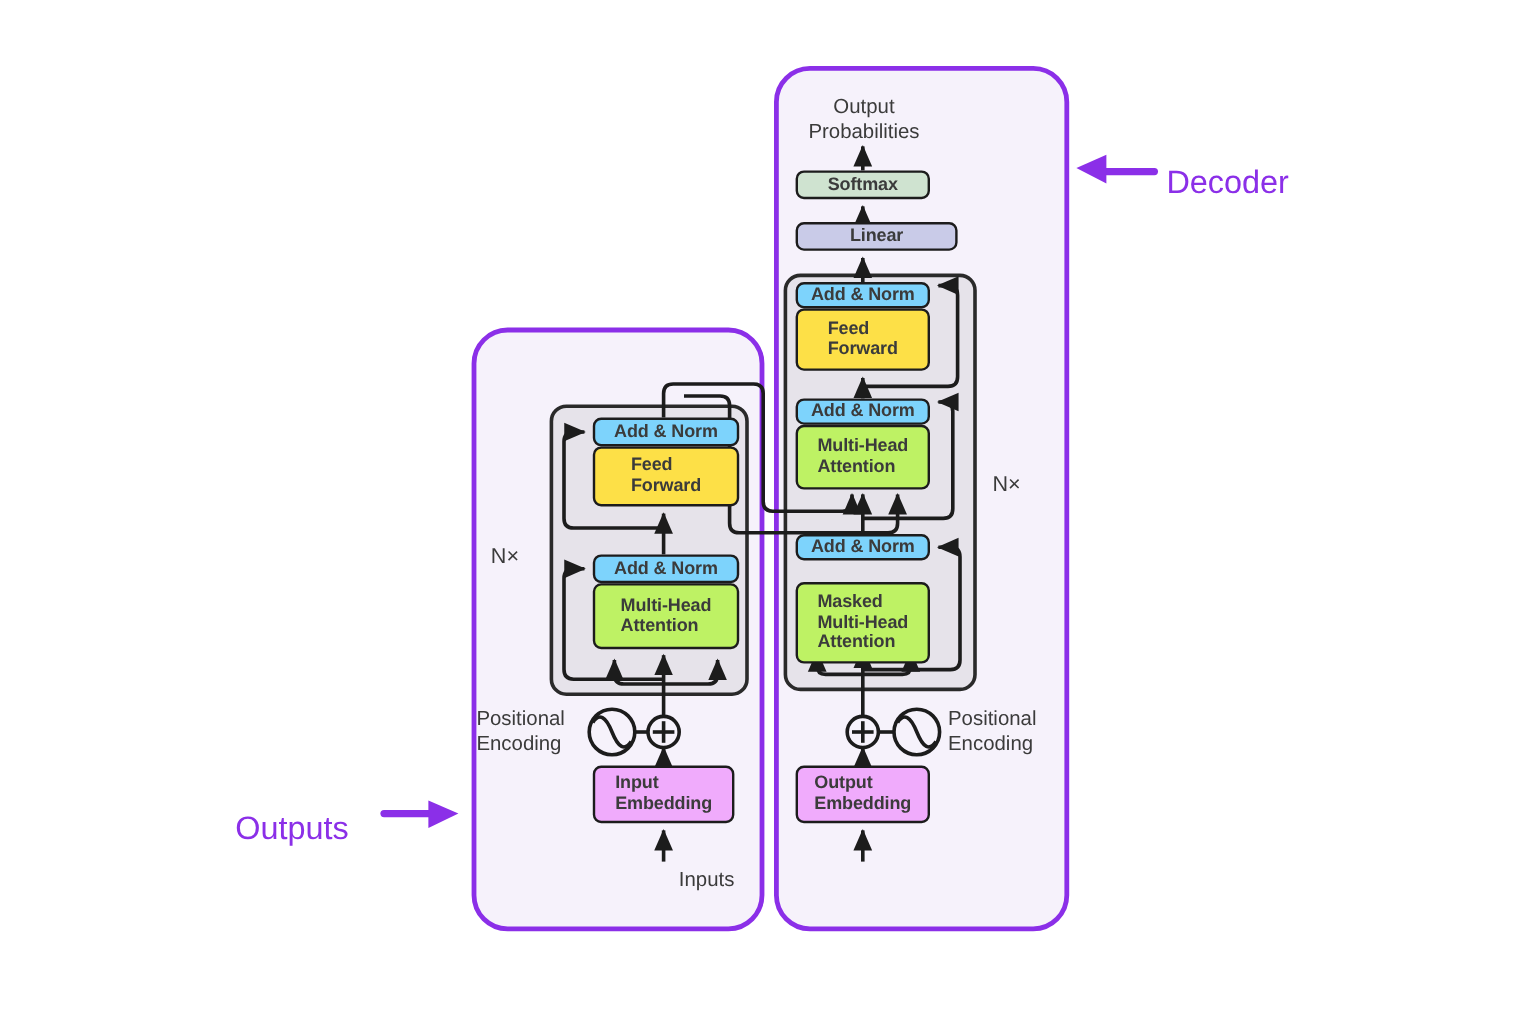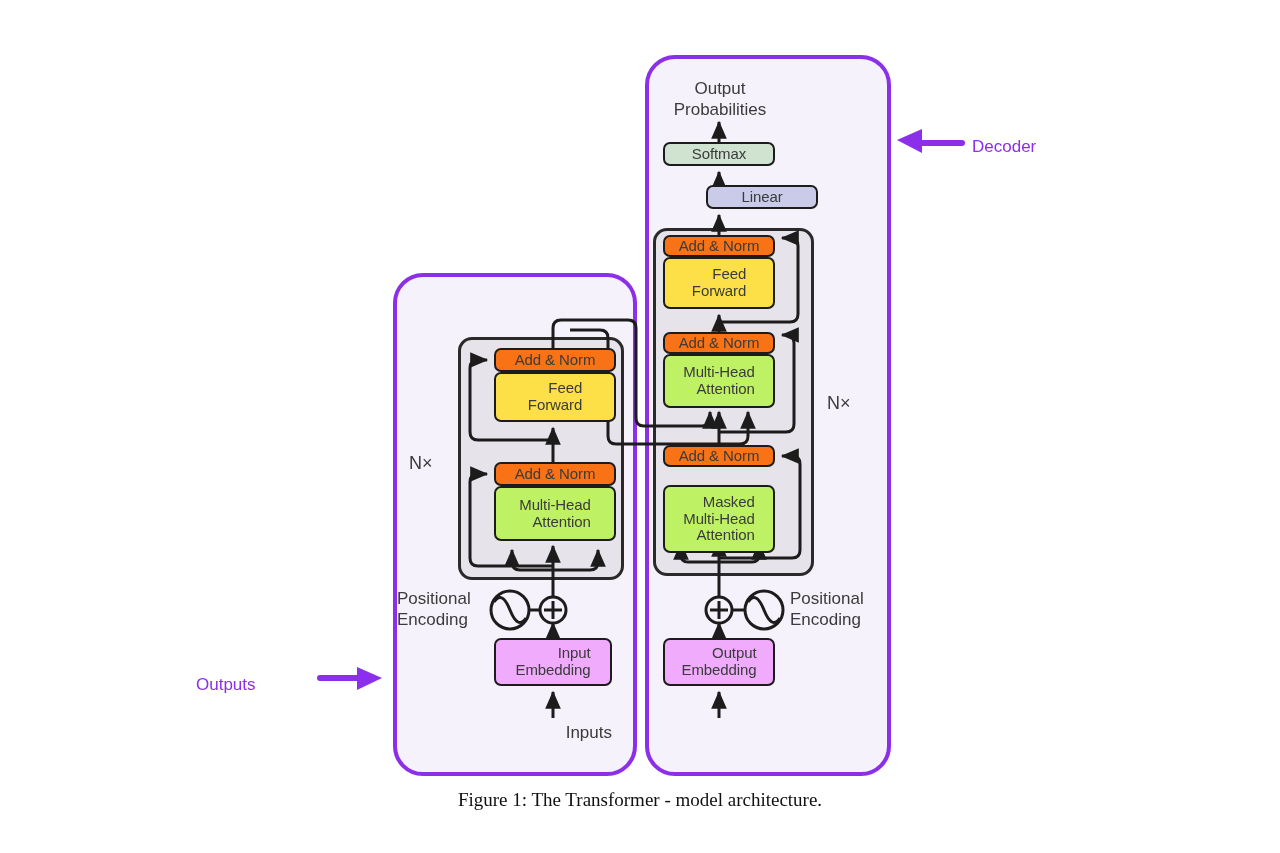--- a/index.html
+++ b/index.html
@@ -41,45 +41,46 @@
 
   
   .block {
     position: absolute;
     border: 2.5px solid #1c1c1c;
     border-radius: 7px;
     box-sizing: border-box;
     display: flex;
     align-items: center;
     justify-content: center;
-    text-align: right;
+    text-align: left;
     color: #3b3b3b;
     font-size: 15px;
     line-height: 1.12;
     font-family: "Liberation Sans", sans-serif;
     white-space: pre-line;
     letter-spacing: -0.1px;
-  }
-  .b-addnorm  { background: #f97316; }
+    font-weight: bold;
+  }
+  .b-addnorm  { background: #7dd3fc; }
   .b-ff       { background: #fde047; }
   .b-attn     { background: #bef264; }
   .b-softmax  { background: #cfe3d0; }
   .b-linear   { background: #c9cbe8; }
   .b-embed    { background: #f0abfc; }
 
   
   #enc-addnorm-2 { left: 494px; top: 348px; width: 122px; height: 24px; }
   #enc-ff        { left: 494px; top: 372px; width: 122px; height: 50px; }
   #enc-addnorm-1 { left: 494px; top: 462px; width: 122px; height: 24px; }
   #enc-attn      { left: 494px; top: 486px; width: 122px; height: 55px; }
   #input-embed   { left: 494px; top: 638px; width: 118px; height: 48px; }
 
   
   #softmax       { left: 663px; top: 142px; width: 112px; height: 24px; }
-  #linear        { left: 663px; top: 185px; width: 112px; height: 24px; margin-left: 43px; }
+  #linear        { left: 663px; top: 185px; width: 135px; height: 24px; }
   #dec-addnorm-3 { left: 663px; top: 235px; width: 112px; height: 22px; }
   #dec-ff        { left: 663px; top: 257px; width: 112px; height: 52px; }
   #dec-addnorm-2 { left: 663px; top: 332px; width: 112px; height: 22px; }
   #dec-attn      { left: 663px; top: 354px; width: 112px; height: 54px; }
   #dec-addnorm-1 { left: 663px; top: 445px; width: 112px; height: 22px; }
   #dec-masked    { left: 663px; top: 485px; width: 112px; height: 68px; }
   #output-embed  { left: 663px; top: 638px; width: 112px; height: 48px; }
 
   
   .lbl {
@@ -95,21 +96,21 @@
   #outputs-label     { left: 650px; top: 722px; width: 140px; text-align: center; }
   #pos-enc-left      { left: 397px; top: 588px; width: 92px; text-align: left; }
   #pos-enc-right     { left: 790px; top: 588px; width: 100px; text-align: left; }
   #nx-encoder        { left: 409px; top: 452px; font-size: 18px; }
   #nx-decoder        { left: 827px; top: 392px; font-size: 18px; }
 
   
   .annot {
     position: absolute;
     color: #8b2fe8;
-    font-size: 17px;
+    font-size: 27px;
     font-family: "Liberation Sans", sans-serif;
   }
   #decoder-annot { left: 972px; top: 137px; }
   #encoder-annot { left: 196px; top: 675px; }
 
   
   #caption {
     position: absolute;
     left: 0;
     top: 789px;
@@ -261,15 +262,14 @@
   <div class="lbl" id="pos-enc-left">Positional
 Encoding</div>
   <div class="lbl" id="pos-enc-right">Positional
 Encoding</div>
   <div class="lbl" id="nx-encoder">N×</div>
   <div class="lbl" id="nx-decoder">N×</div>
 
   <div class="annot" id="decoder-annot">Decoder</div>
   <div class="annot" id="encoder-annot">Outputs</div>
 
-  <div id="caption">Figure 1: The Transformer - model architecture.</div>
 
 </div>
 
 </body></html>

